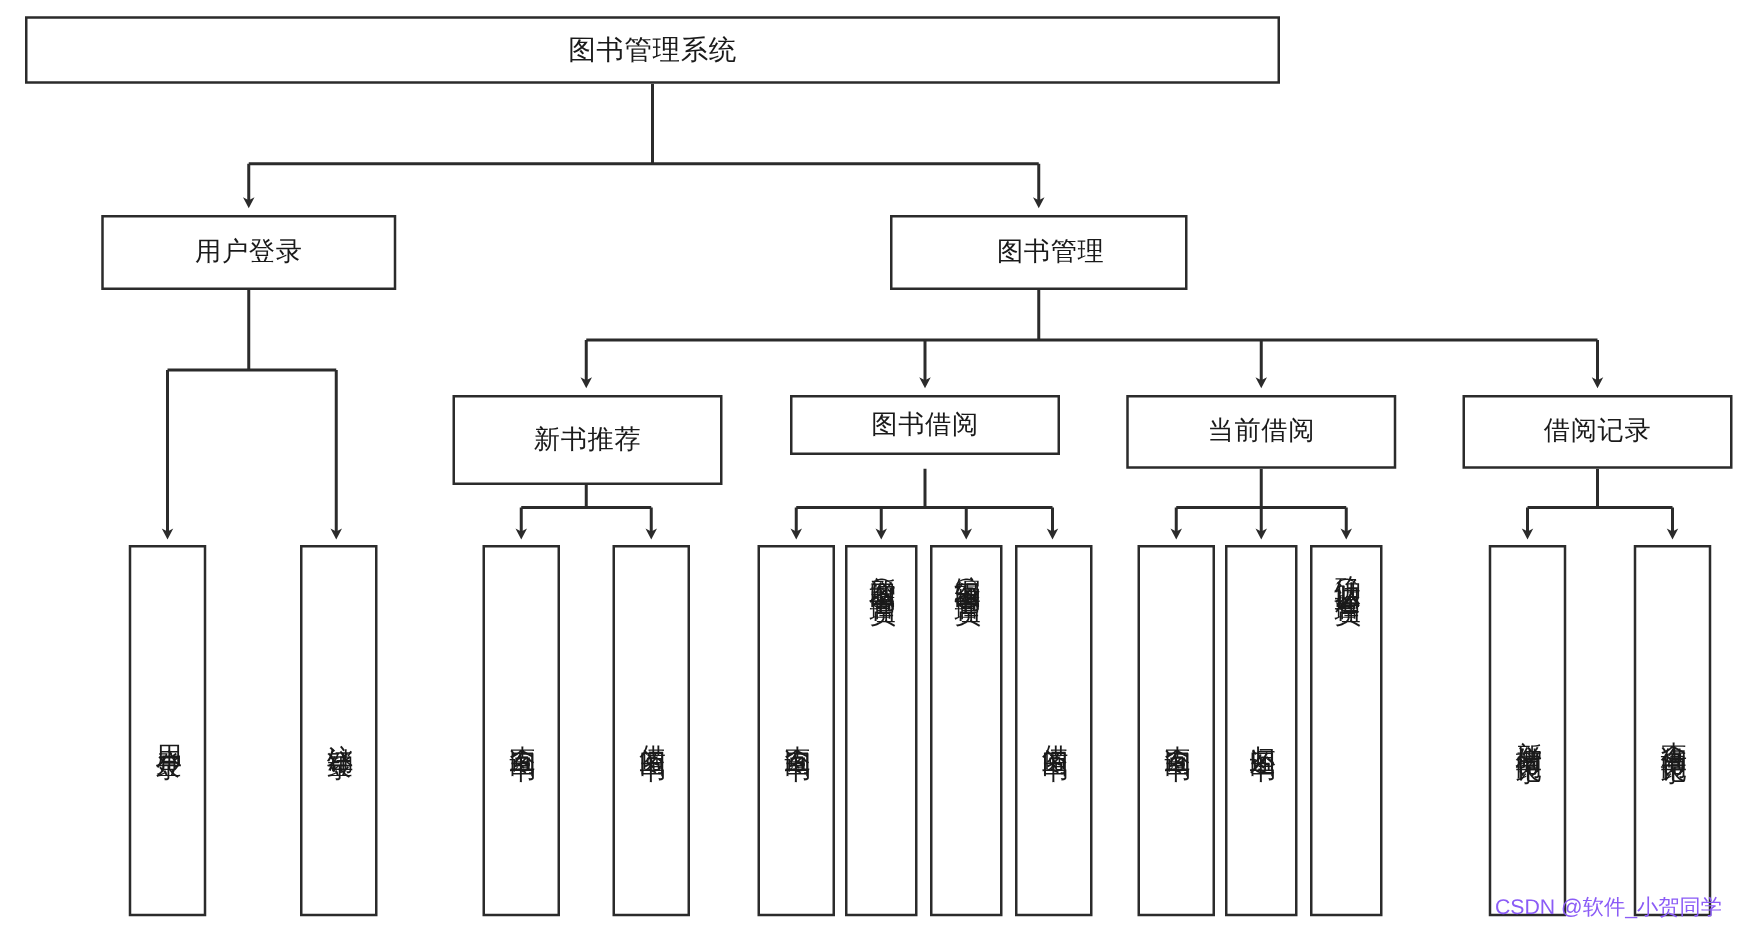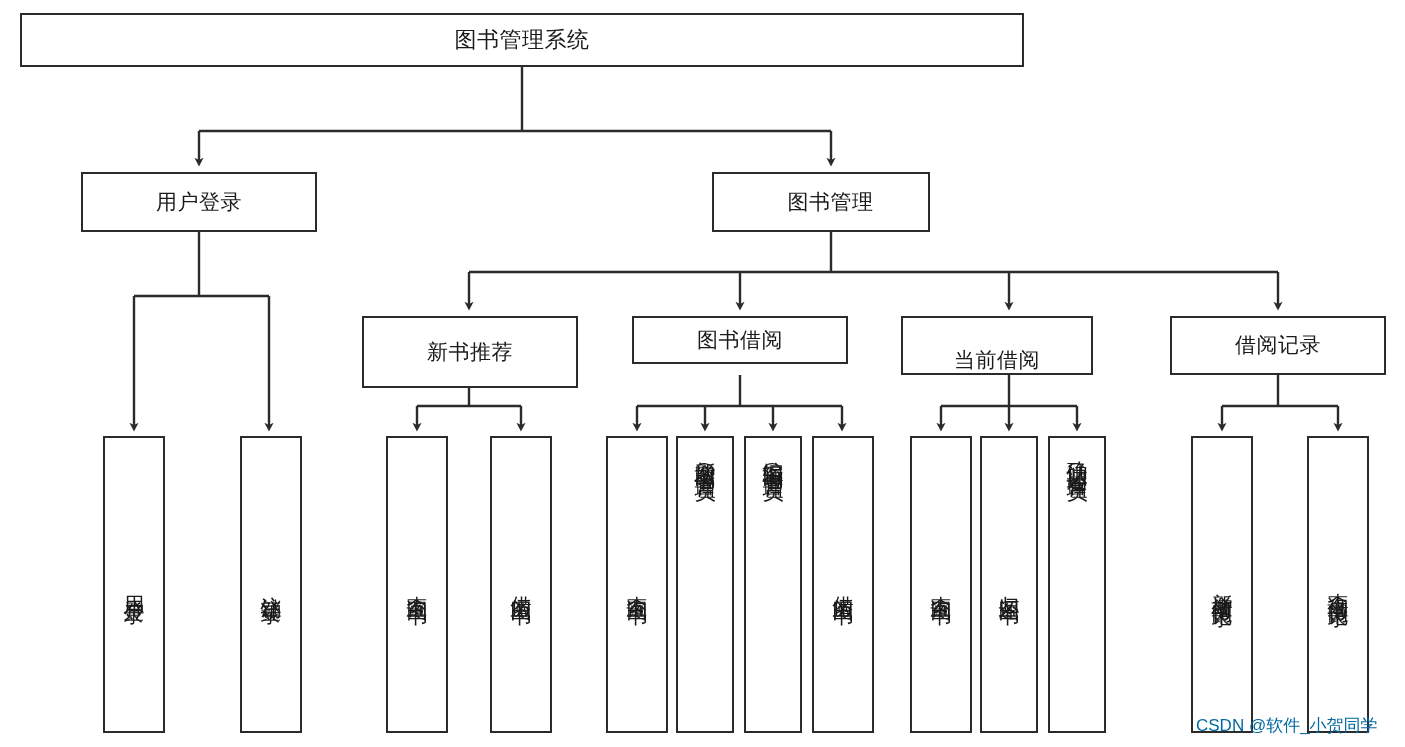--- a/index.html
+++ b/index.html
@@ -69,21 +69,21 @@
   
   .node.vert.centered {
     align-items: center;
     padding-top: 0;
   }
   .watermark {
     position: absolute;
     left: 1196px;
     top: 714px;
     font-size: 17px;
-    color: #0369a1;
+    color: #8b5cf6;
     white-space: nowrap;
     z-index: 3;
     font-family: "Liberation Sans", "DejaVu Sans", sans-serif;
   }
 </style>
 </head>
 <body>
 
 <div id="canvas">
 
@@ -137,31 +137,31 @@
     </g>
   </svg>
 
   <div class="node horiz root" style="left:20px; top:13px; width:1004px; height:54px;">
     <span class="node-label">图书管理系统</span>
   </div>
 
   <div class="node horiz" style="left:81px; top:172px; width:236px; height:60px;">
     <span class="node-label">用户登录</span>
   </div>
-  <div class="node horiz" style="left:712px; top:172px; width:218px; height:60px;padding-left:19px;">
+  <div class="node horiz" style="left:712px; top:172px; width:238px; height:60px;padding-left:19px;">
     <span class="node-label">图书管理</span>
   </div>
 
   <div class="node horiz" style="left:362px; top:316px; width:216px; height:72px;">
     <span class="node-label">新书推荐</span>
   </div>
   <div class="node horiz" style="left:632px; top:316px; width:216px; height:48px;justify-content:center;">
     <span class="node-label">图书借阅</span>
   </div>
-  <div class="node horiz" style="left:901px; top:316px; width:192px; height:59px;align-items:flex-end;">
+  <div class="node horiz" style="left:901px; top:316px; width:216px; height:59px;">
     <span class="node-label">当前借阅</span>
   </div>
   <div class="node horiz" style="left:1170px; top:316px; width:216px; height:59px;align-items:center;">
     <span class="node-label">借阅记录</span>
   </div>
 
   <div class="node vert centered" style="left:103px; top:436px; width:62px; height:297px;">
     <span class="node-label">用户登录</span>
   </div>
   <div class="node vert centered" style="left:240px; top:436px; width:62px; height:297px;">

